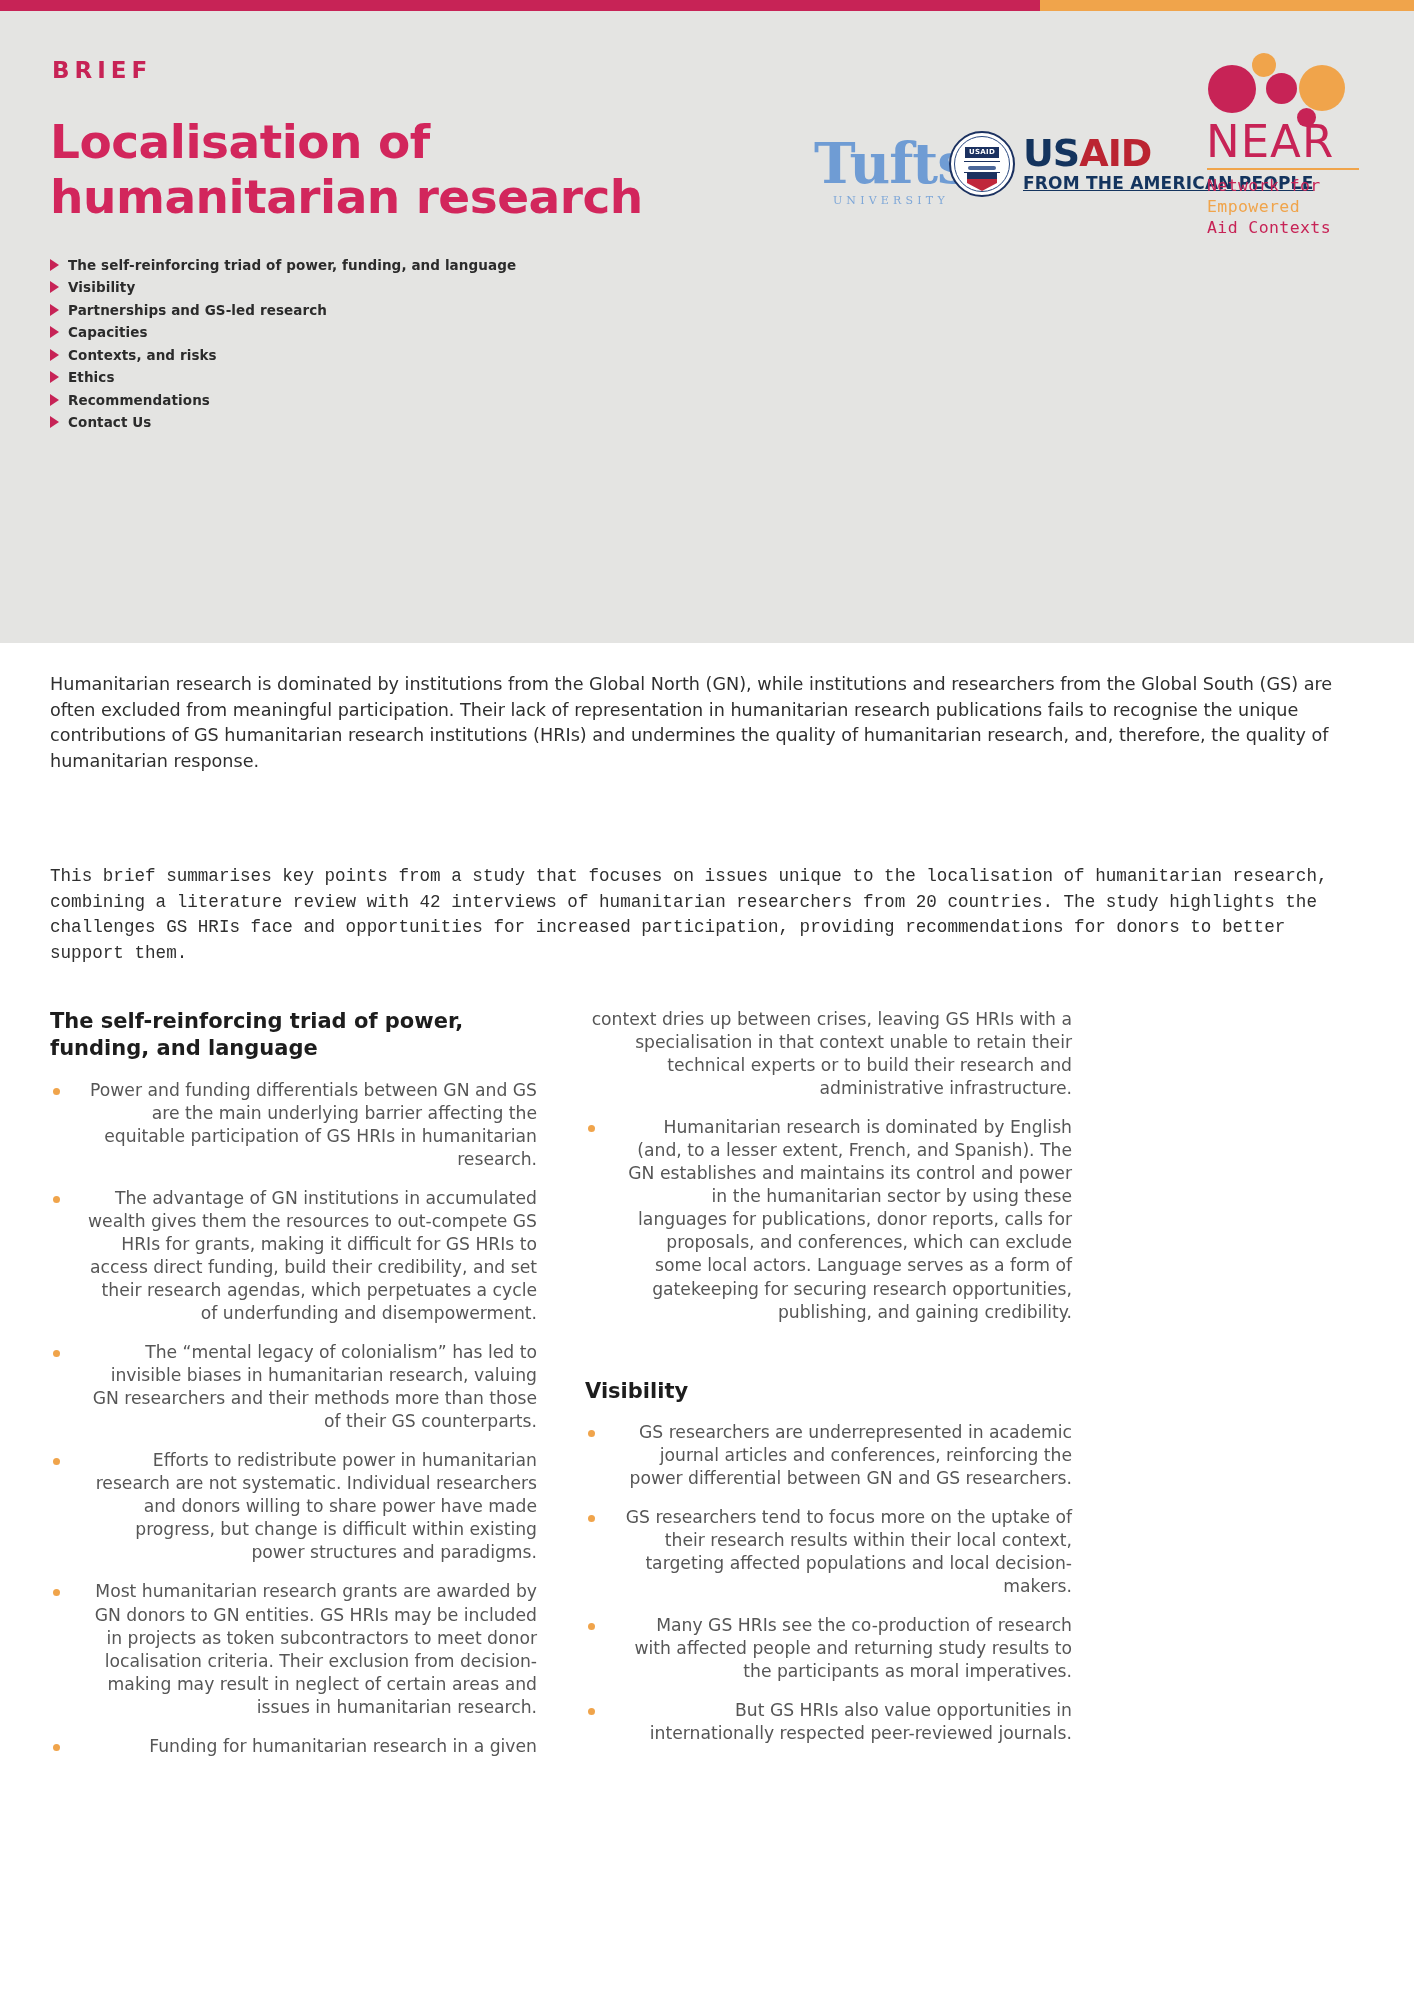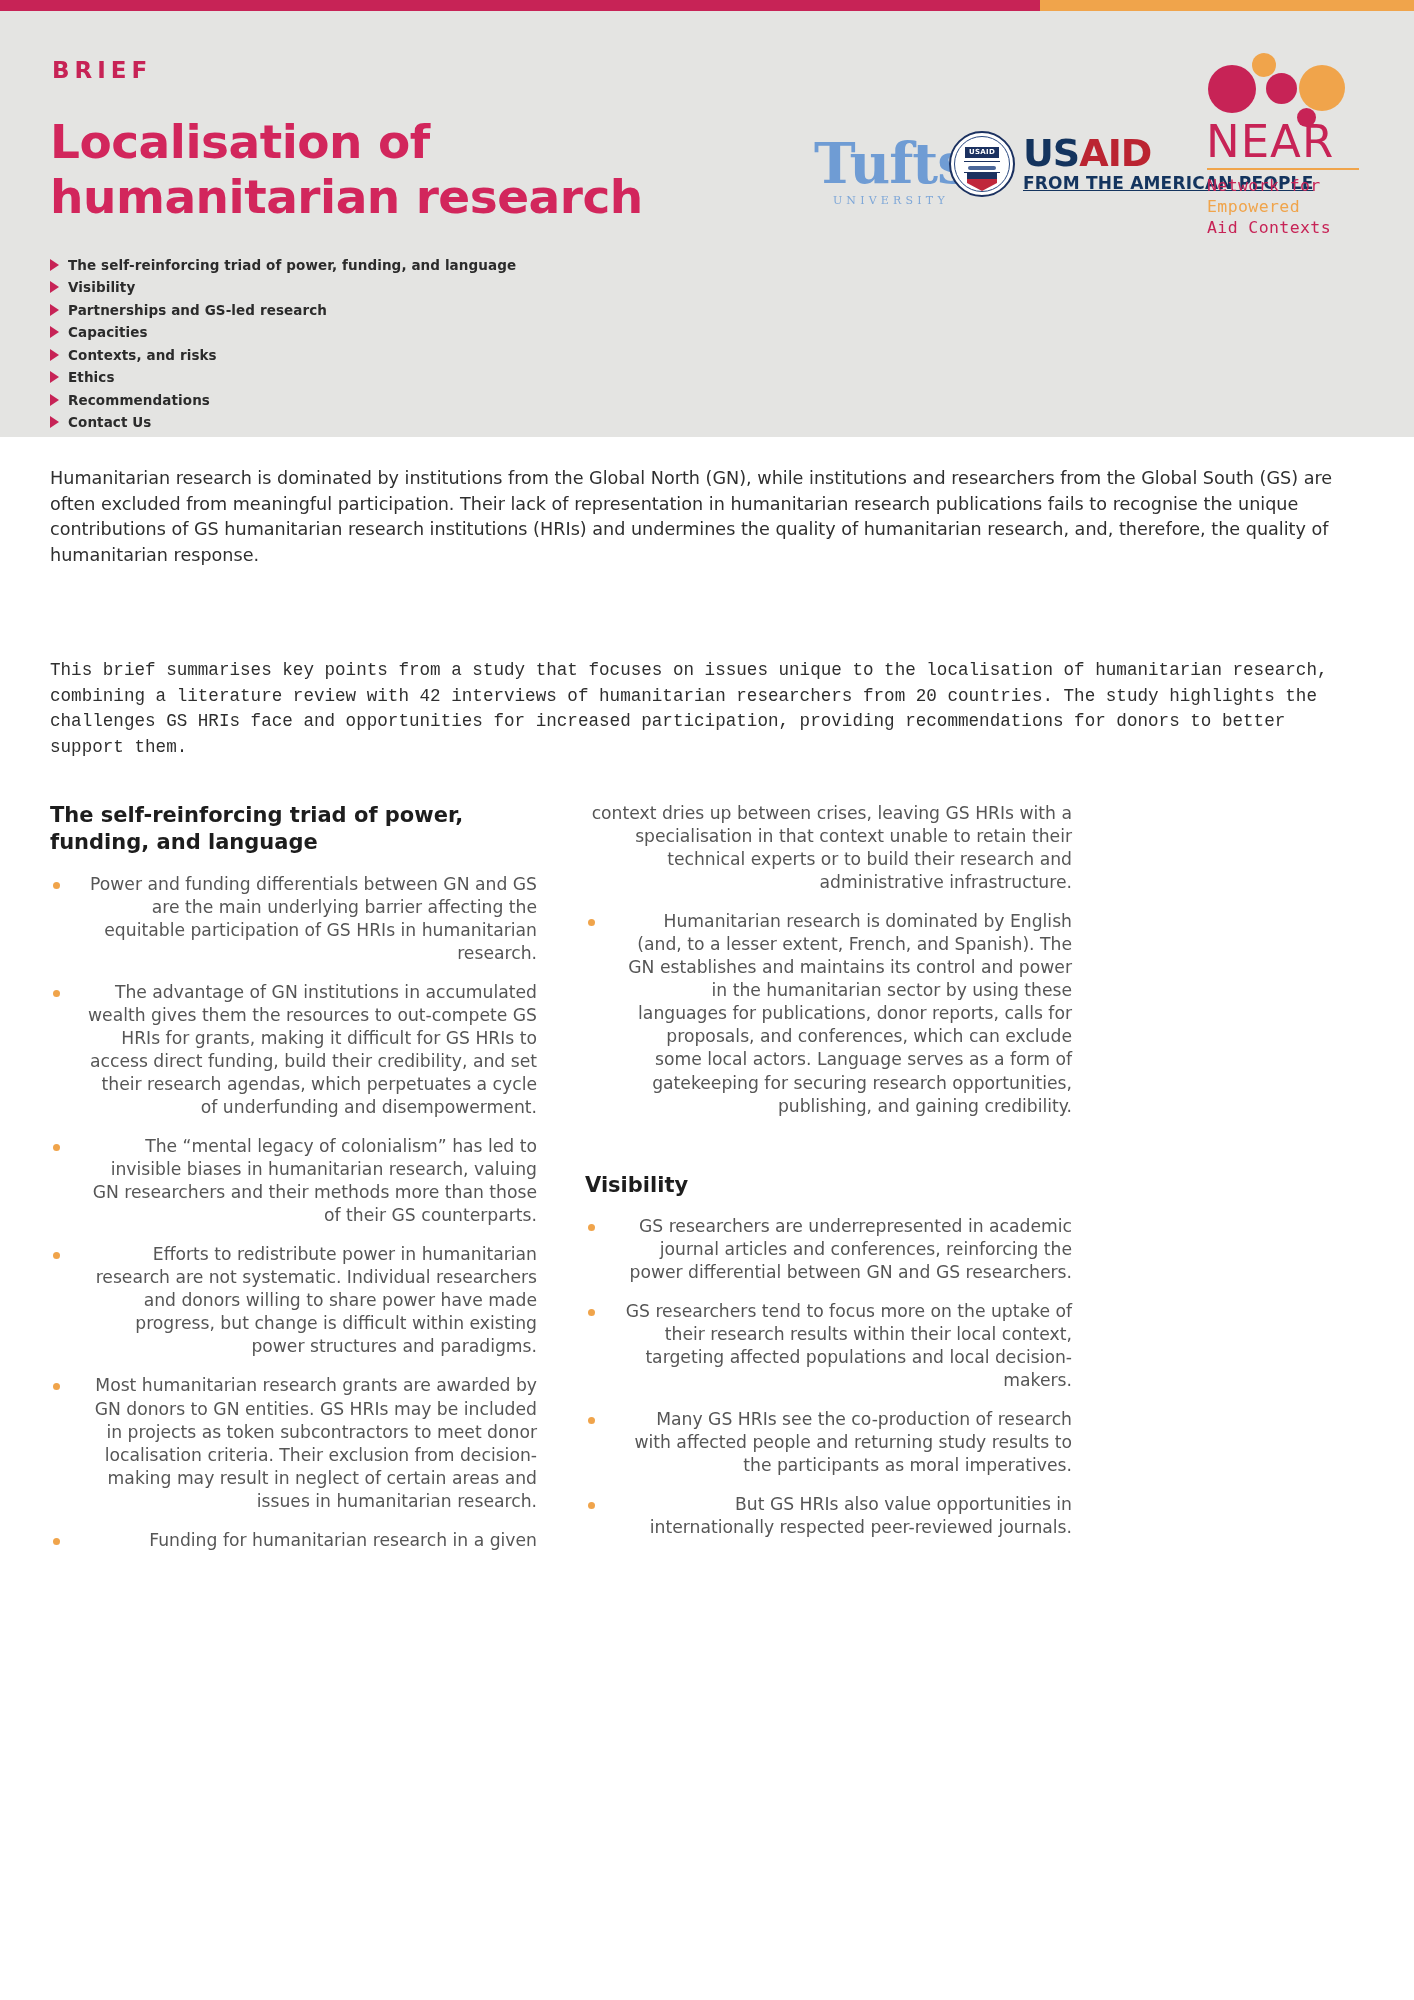--- a/index.html
+++ b/index.html
@@ -25,21 +25,21 @@
     width: 100%;
     height: 11px;
   }
   .topbar-left  { width: 1040px; background: #c72356; }
   .topbar-right { flex: 1;       background: #f0a44b; }
 
   
   .header {
     position: relative;
     width: 100%;
-    height: 426px;
+    height: 632px;
     background: #e4e4e2;
     padding: 46px 0 0 0;
   }
 
   .brief-label {
     margin-left: 52px;
     color: #c72356;
     font-family: "DejaVu Sans", sans-serif;
     font-size: 23px;
     font-weight: bold;

